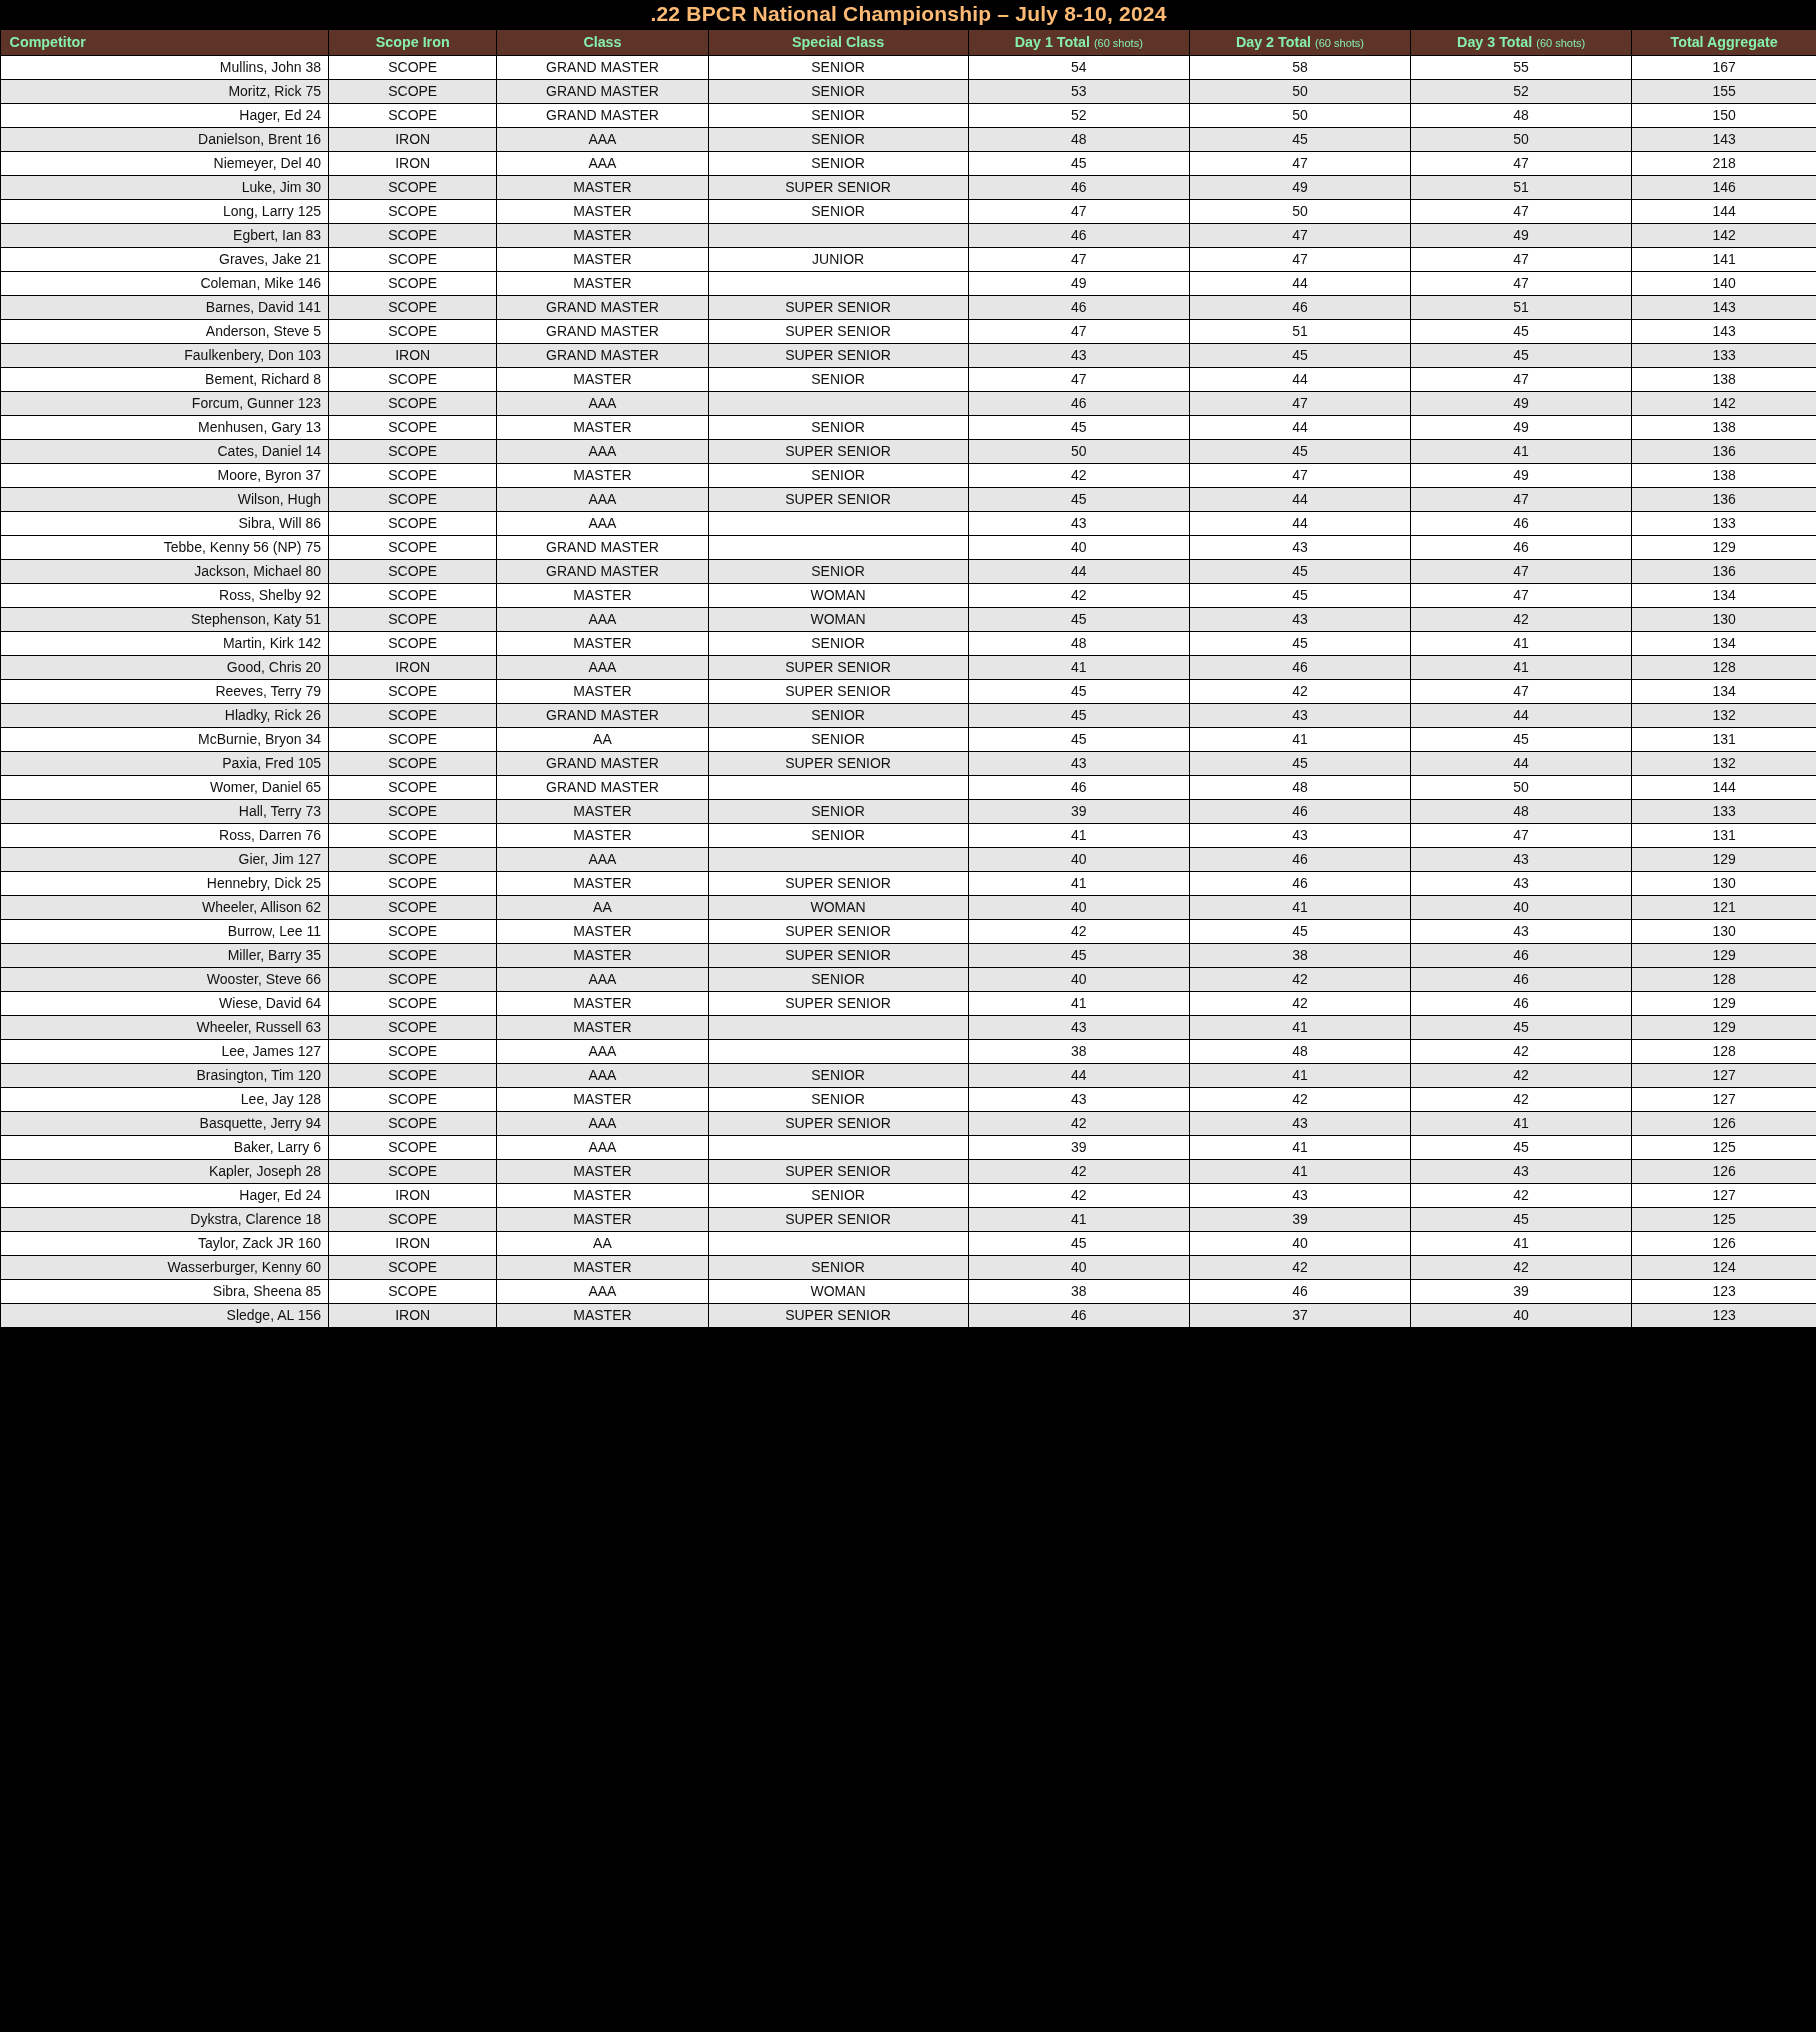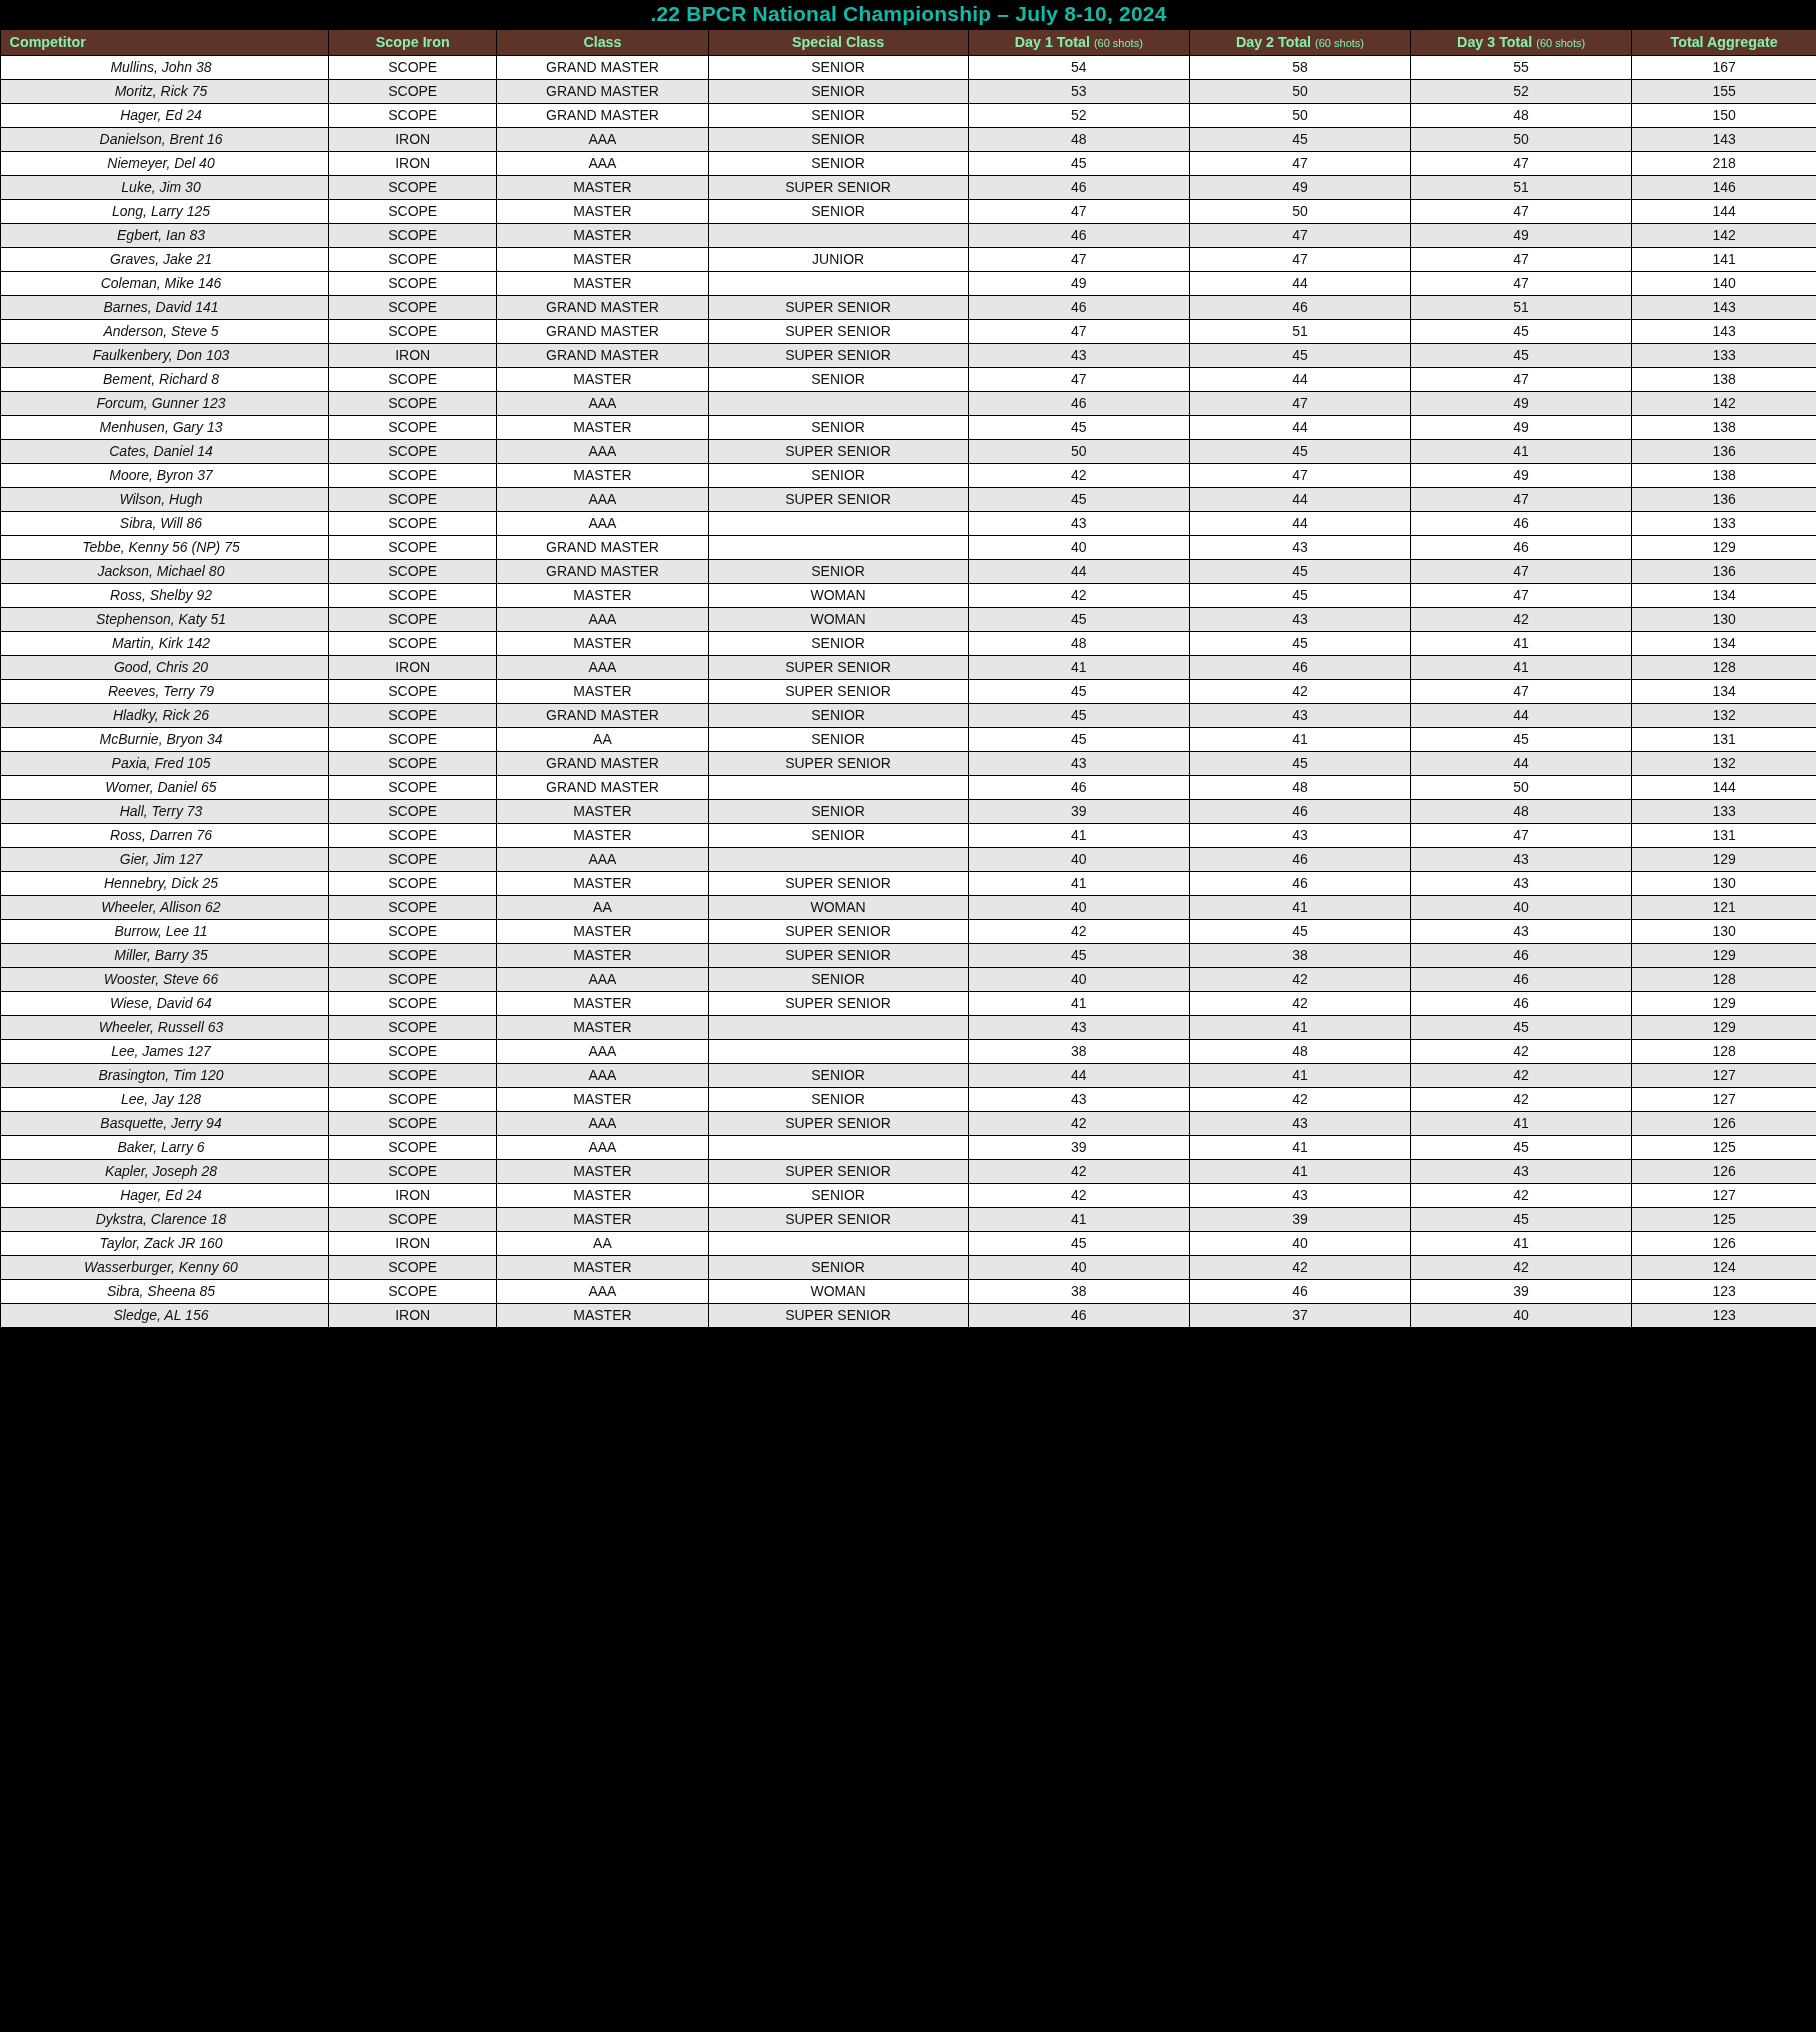--- a/index.html
+++ b/index.html
@@ -21,21 +21,21 @@
     box-sizing: border-box;
   }
   .title-bar {
     height: 28.5px;
     display: flex;
     align-items: center;
     justify-content: center;
     background: #000000;
   }
   .title-text {
-    color: #14b8a6;
+    color: #fdba74;
     font-size: 21px;
     font-weight: bold;
     letter-spacing: 0.2px;
     font-family: "Liberation Sans", sans-serif;
     white-space: nowrap;
   }
   table.results {
     border-collapse: collapse;
     width: 1817px;
     table-layout: fixed;
@@ -83,23 +83,22 @@
     text-align: center;
     padding: 0 7px;
     border-right: 1.4px solid #000000;
     border-bottom: 1.4px solid #000000;
     box-sizing: border-box;
     white-space: nowrap;
     overflow: hidden;
     line-height: 23px;
   }
   tbody td.name {
-    text-align: center;
+    text-align: right;
     padding-left: 0;
-    font-style: italic;
   }
   tbody td:first-child { border-left: 1.7px solid #000000; }
   tbody td:last-child { border-right: 1.7px solid #000000; }
   tbody tr.even td { background: #ffffff; }
   tbody tr.odd  td { background: #e6e6e6; }
   tbody tr:last-child td { border-bottom: 1.7px solid #000000; }
 </style>
 </head>
 <body>
 

